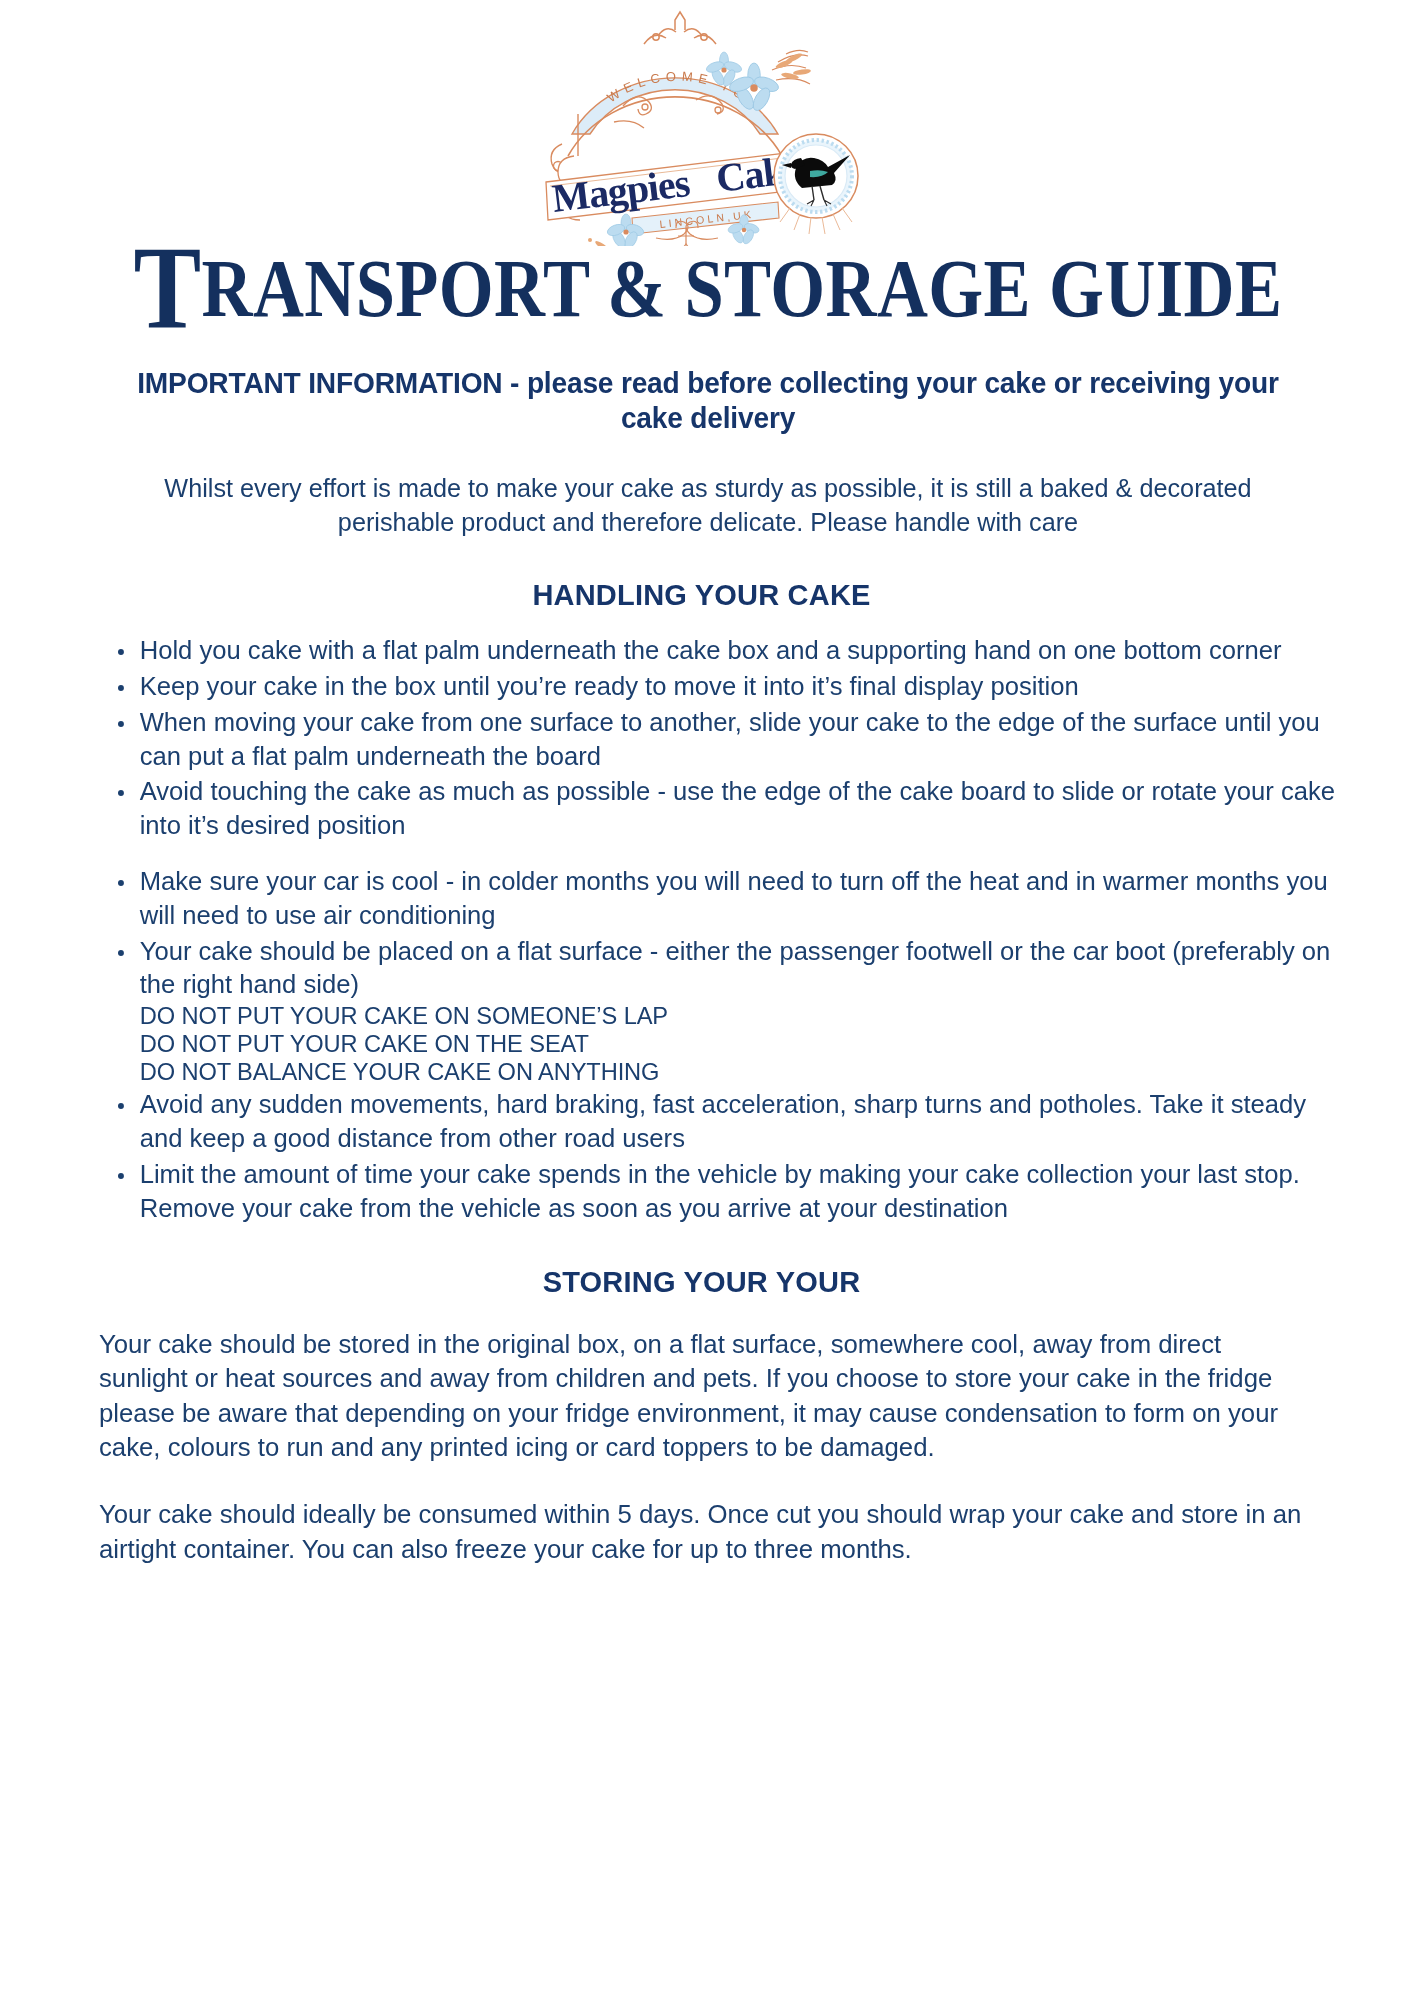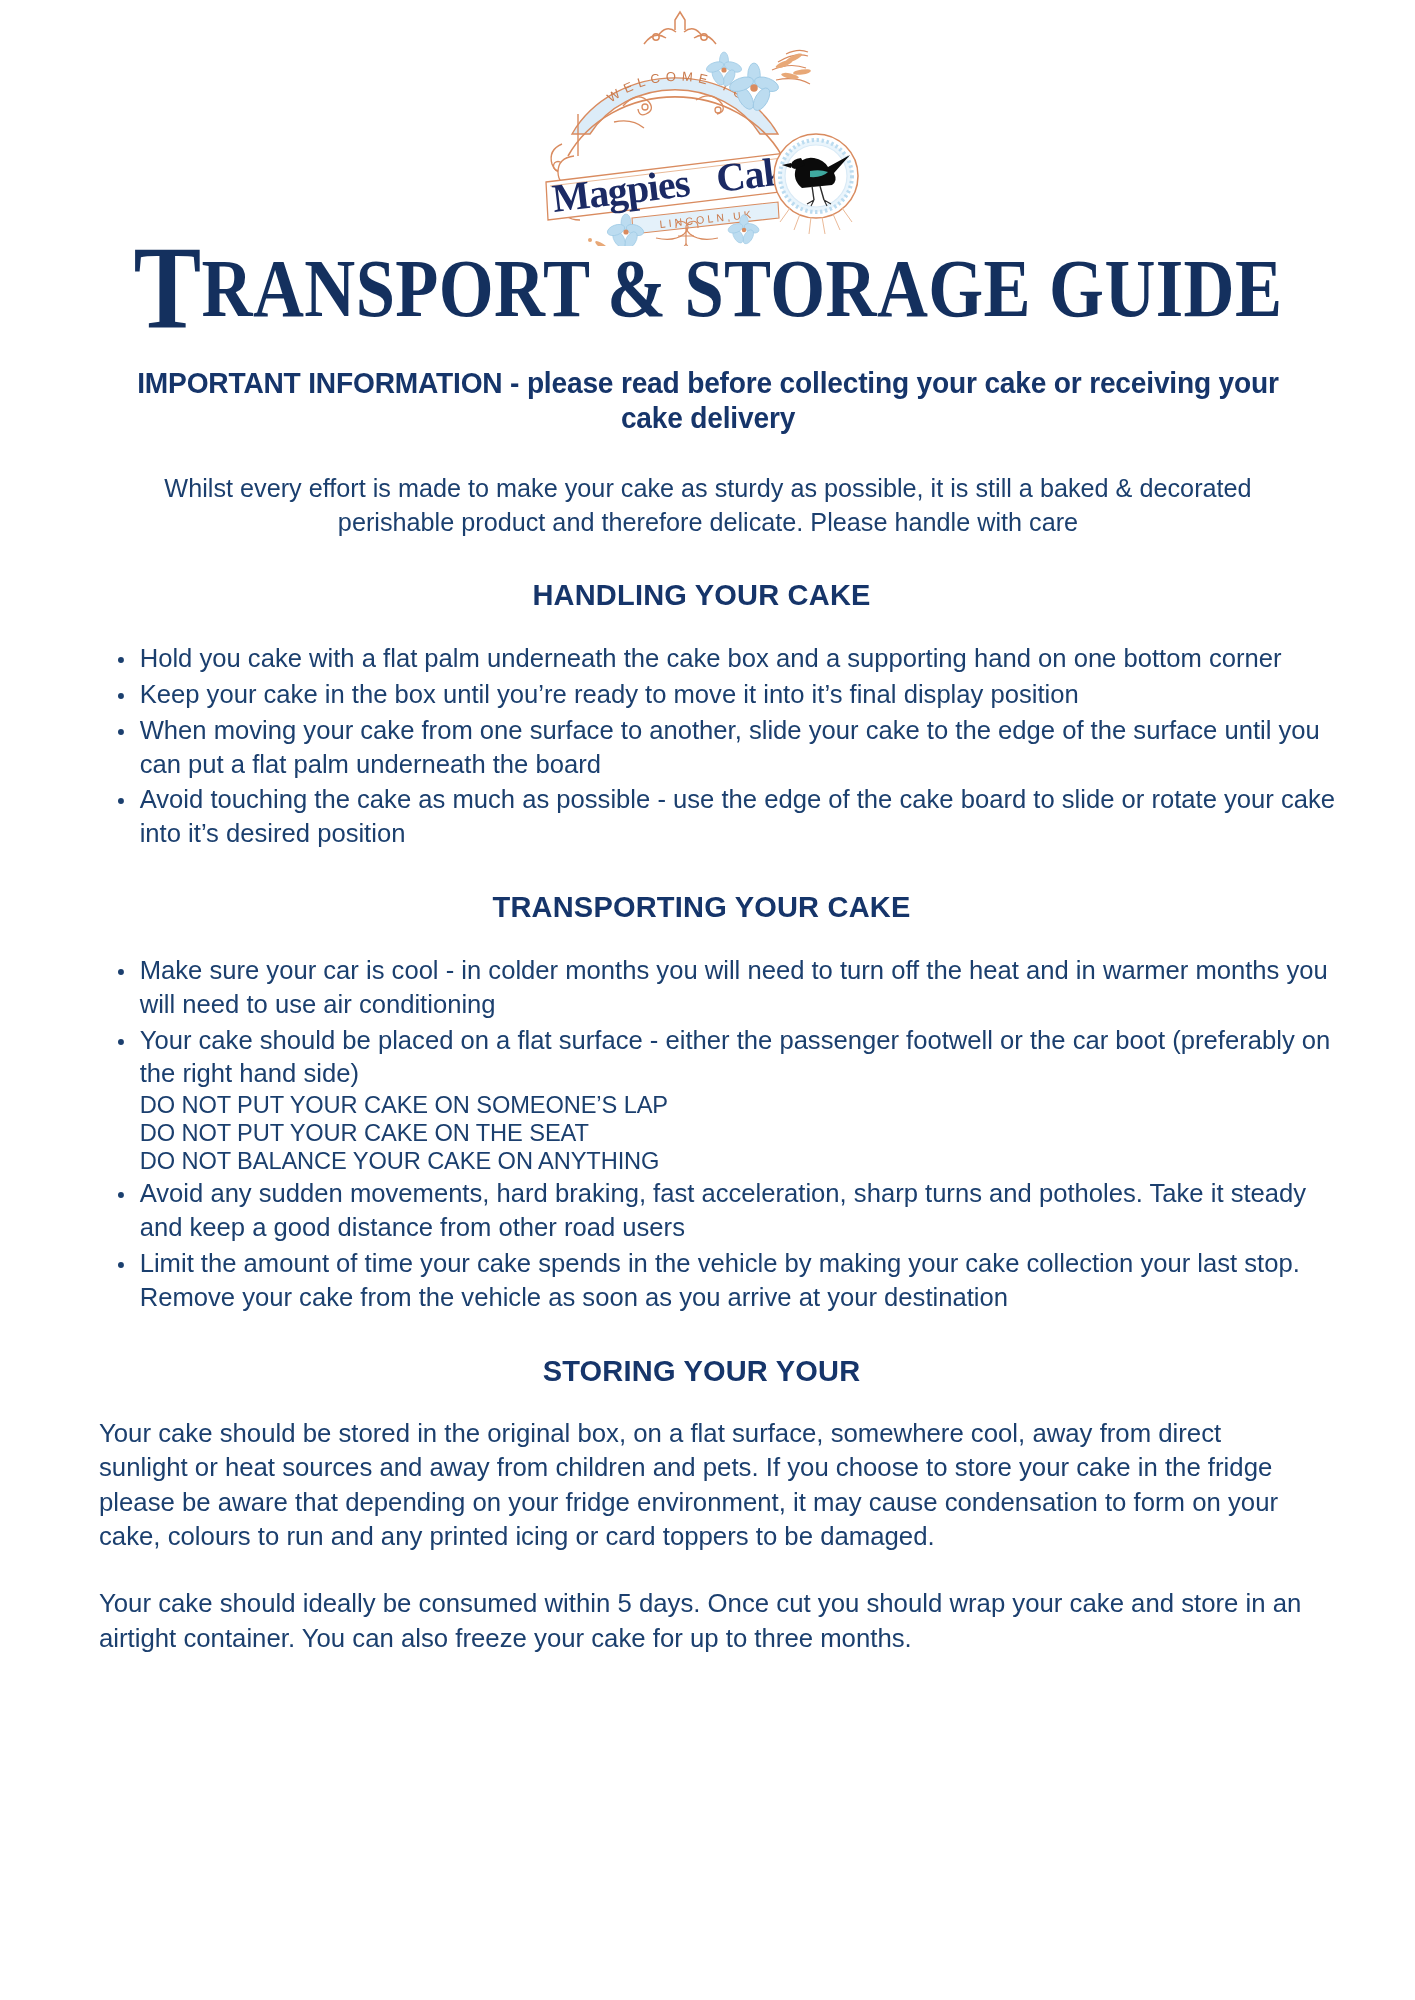--- a/index.html
+++ b/index.html
@@ -92,21 +92,21 @@
     font-weight: 700;
     color: #16356a;
     font-size: 29px;
     letter-spacing: 0.2px;
     margin: 40px 12px 0 0;
   }
 
   
   ul.bullets {
     list-style: none;
-    margin: 30px 0 0 0;
+    margin: 22px 0 0 0;
     padding: 0 60px 0 118px;
     max-width: 1415px;
     box-sizing: border-box;
   }
   ul.bullets li {
     position: relative;
     font-size: 26px;
     line-height: 1.30;
     color: #1b3f6e;
     margin-bottom: 2px;
@@ -308,21 +308,20 @@
   <p class="intro-para">Whilst every effort is made to make your cake as sturdy as possible, it is still a baked &amp; decorated perishable product and therefore delicate. Please handle with care</p>
 
   <h3 class="section-heading">HANDLING YOUR CAKE</h3>
   <ul class="bullets">
     <li>Hold you cake with a flat palm underneath the cake box and a supporting hand on one bottom corner</li>
     <li>Keep your cake in the box until you’re ready to move it into it’s final display position</li>
     <li>When moving your cake from one surface to another, slide your cake to the edge of the surface until you can put a flat palm underneath the board</li>
     <li>Avoid touching the cake as much as possible - use the edge of the cake board to slide or rotate your cake into it’s desired position</li>
   </ul>
 
-  <h3 class="section-heading">TRANSPORTING YOUR CAKE</h3>
   <ul class="bullets">
     <li>Make sure your car is cool - in colder months you will need to turn off the heat and in warmer months you will need to use air conditioning</li>
     <li>
       <span>Your cake should be placed on a flat surface - either the passenger footwell or the car boot (preferably on the right hand side)</span>
       <span class="donot">DO NOT PUT YOUR CAKE ON SOMEONE’S LAP</span>
       <span class="donot">DO NOT PUT YOUR CAKE ON THE SEAT</span>
       <span class="donot">DO NOT BALANCE YOUR CAKE ON ANYTHING</span>
     </li>
     <li>Avoid any sudden movements, hard braking, fast acceleration, sharp turns and potholes. Take it steady and keep a good distance from other road users</li>
     <li>Limit the amount of time your cake spends in the vehicle by making your cake collection your last stop. Remove your cake from the vehicle as soon as you arrive at your destination</li>

